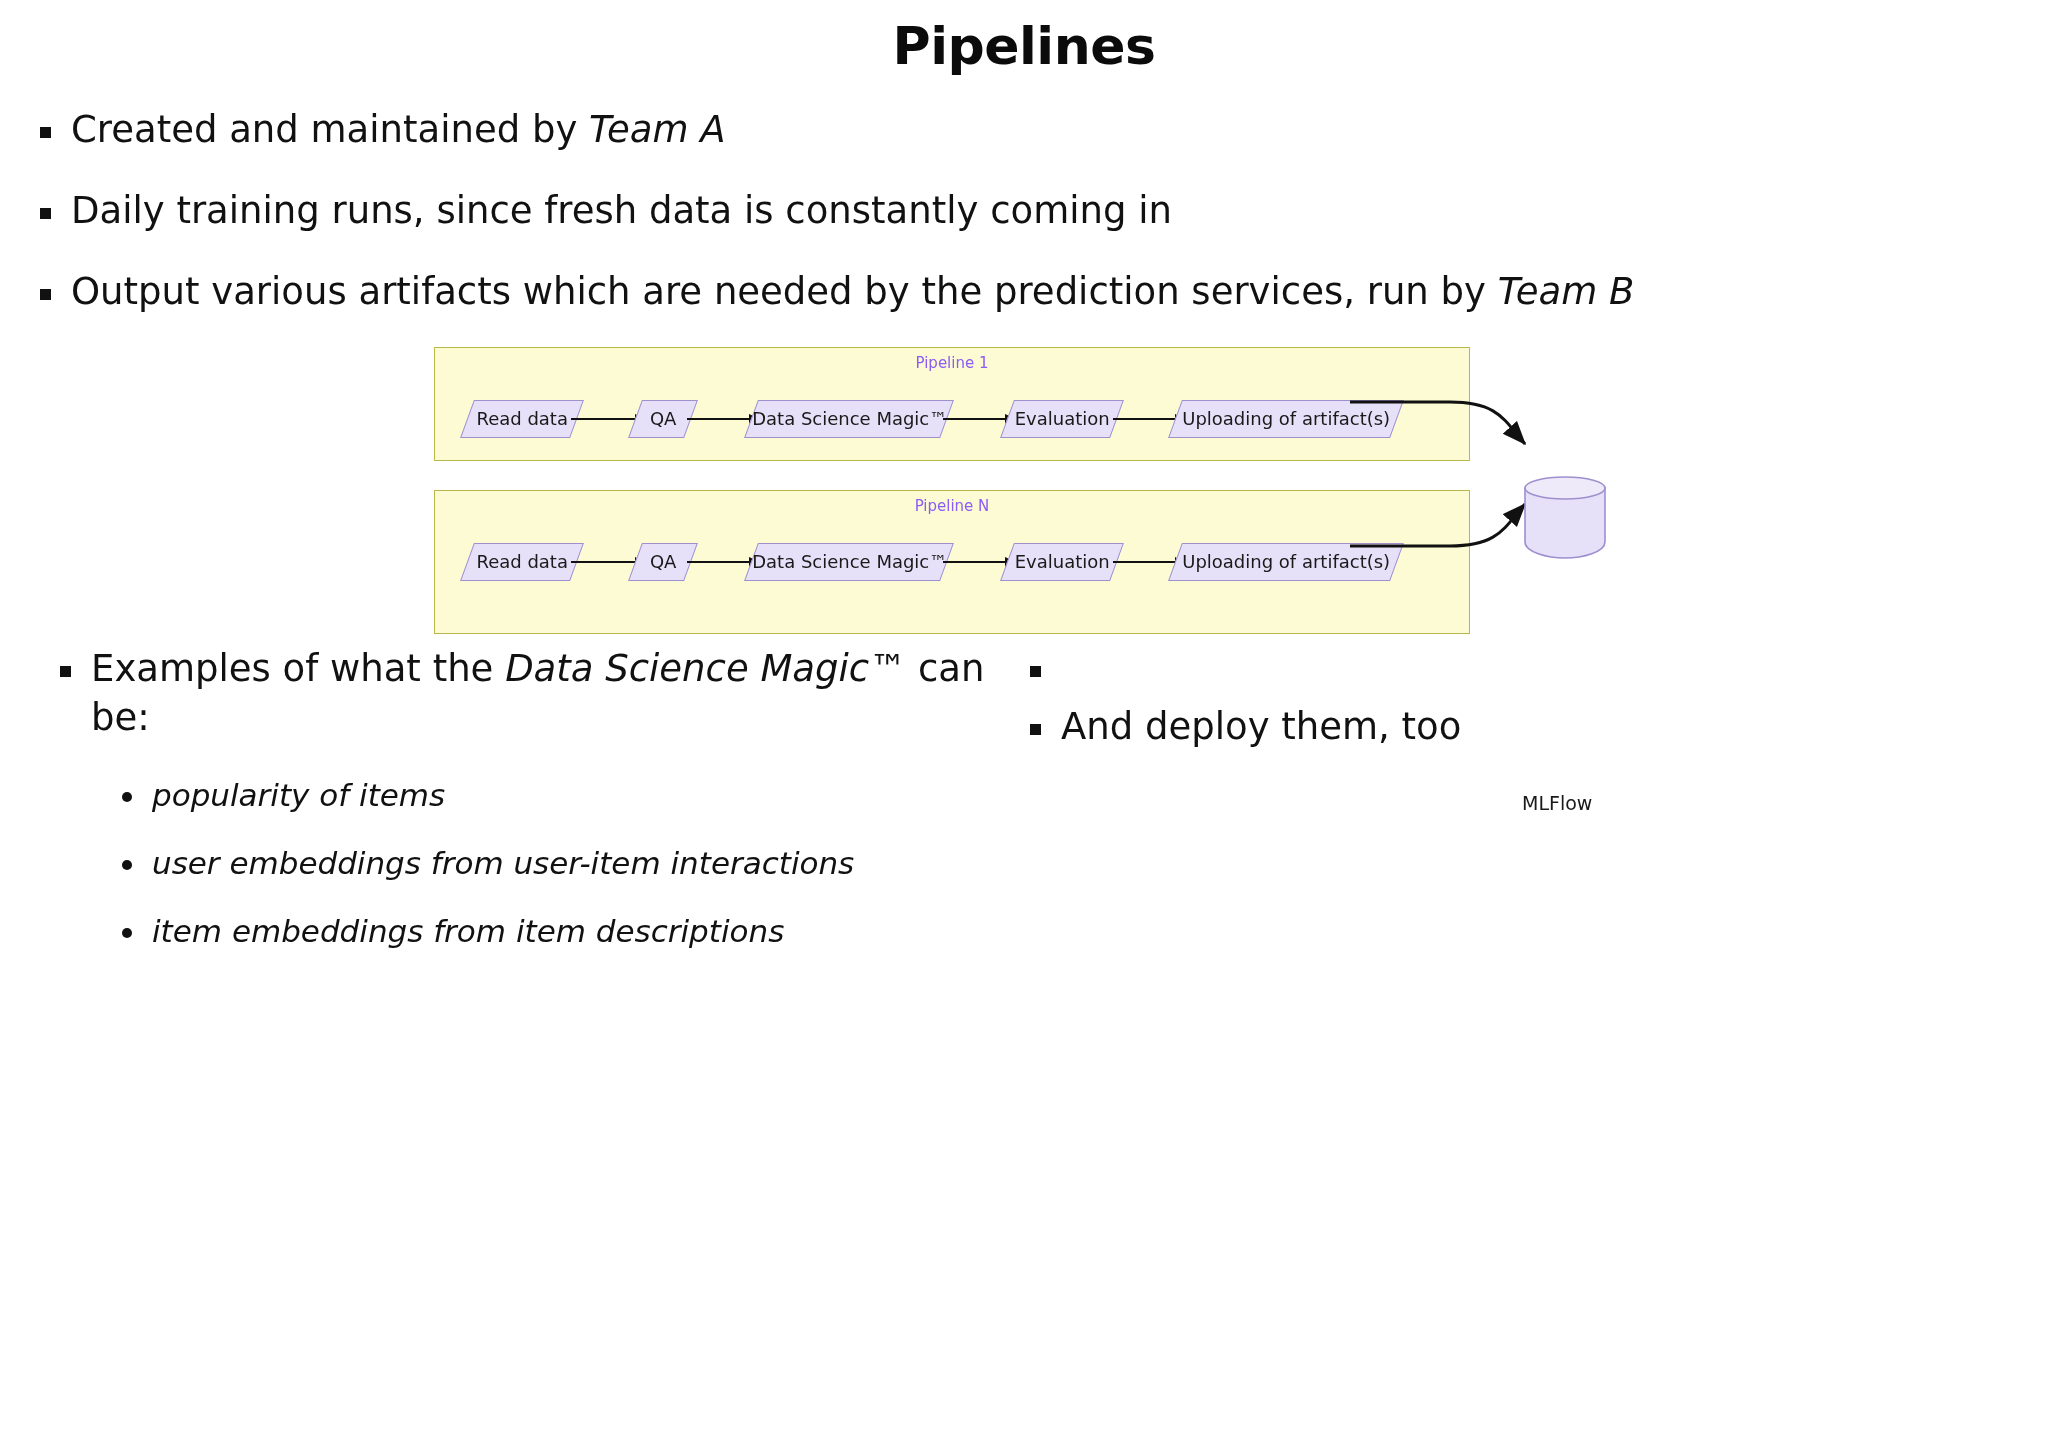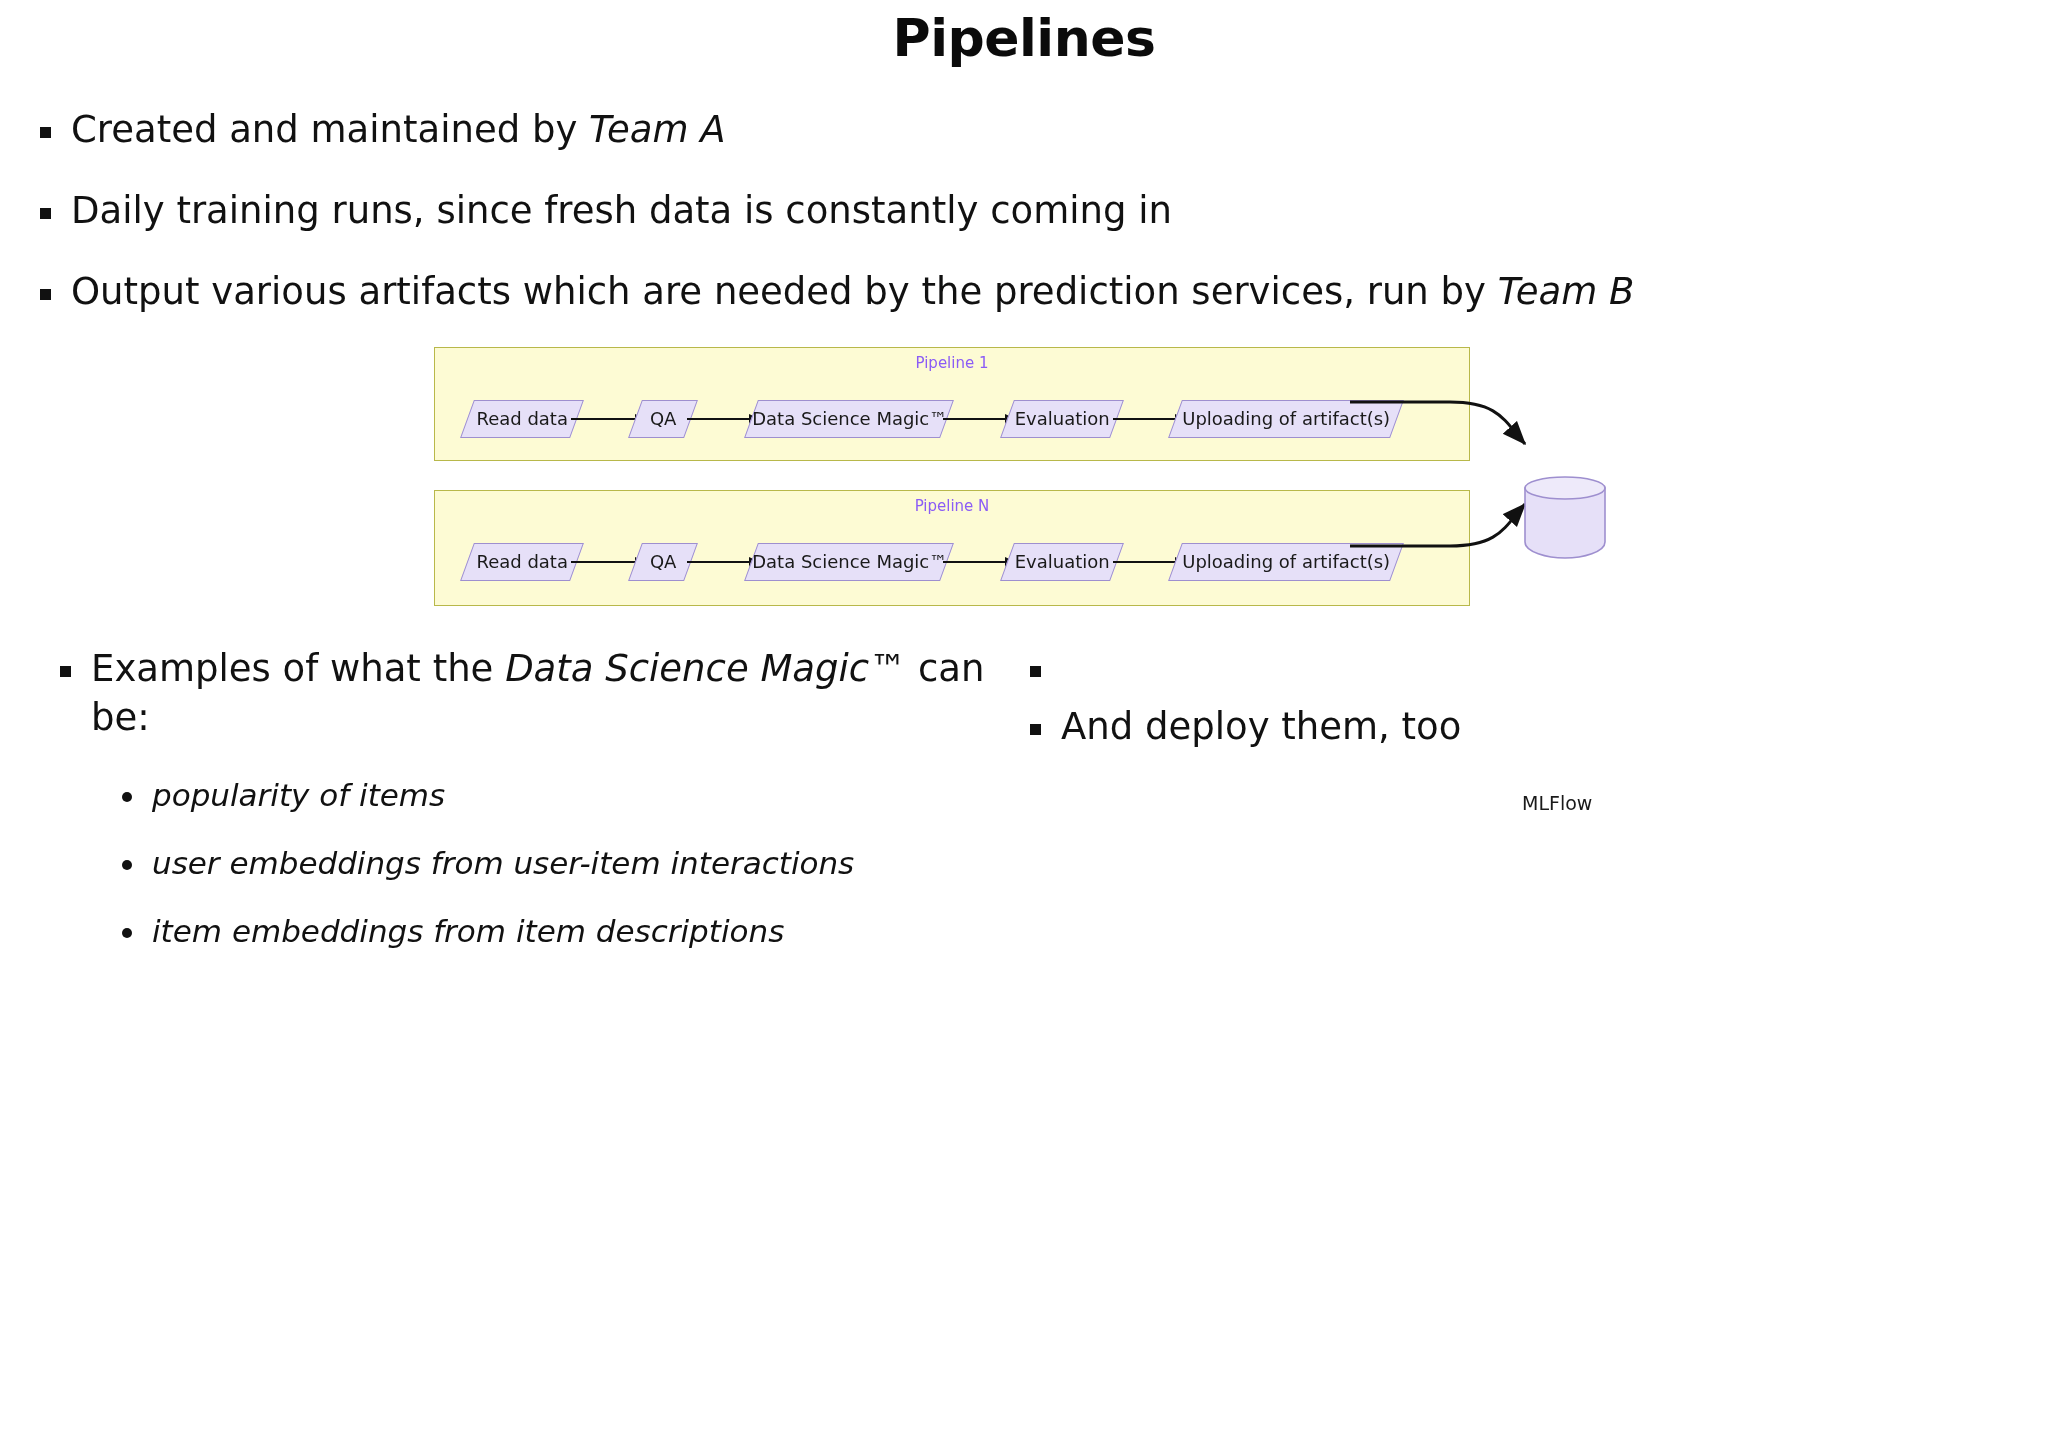--- a/index.html
+++ b/index.html
@@ -12,21 +12,21 @@
     height: 1447px;
     position: relative;
     font-family: "DejaVu Sans", "Liberation Sans", sans-serif;
     color: #111111;
     overflow: hidden;
   }
 
   
   .slide-title {
     position: absolute;
-    top: 8px;
+    top: 16px;
     left: 0;
     width: 2048px;
     text-align: center;
     font-size: 52px;
     font-weight: bold;
     letter-spacing: -0.5px;
     color: #0b0b0b;
   }
 
   
@@ -67,21 +67,21 @@
     width: 2048px;
     height: 290px;
   }
   .pipeline-box {
     position: absolute;
     background: #fdfbd4;
     border: 1.6px solid #b8b84a;
     box-sizing: border-box;
   }
   #pipeline-box-1 { left: 434px; top: 17px;  width: 1036px; height: 114px; }
-  #pipeline-box-2 { left: 434px; top: 160px; width: 1036px; height: 116px; }
+  #pipeline-box-2 { left: 434px; top: 160px; width: 1036px; height: 144px; }
 
   .pipeline-label {
     position: absolute;
     top: 6px;
     left: 0;
     width: 100%;
     text-align: center;
     font-size: 15px;
     color: #8b5cf6;
   }

